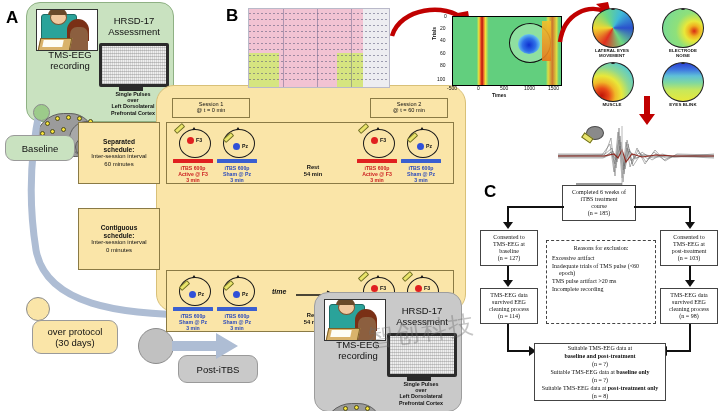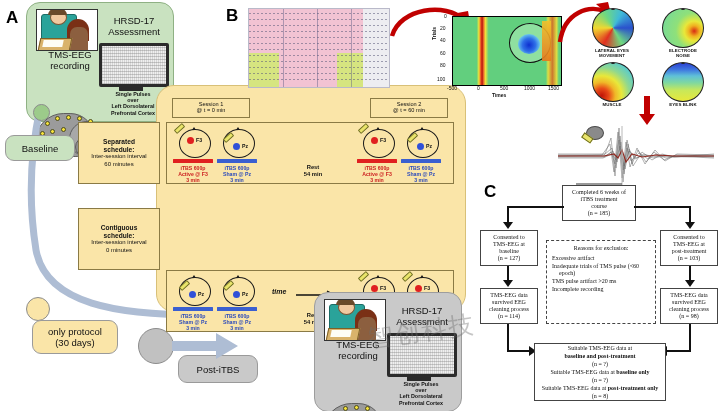--- a/index.html
+++ b/index.html
@@ -150,21 +150,21 @@
 
 <svg class="abs" style="left:0;top:100px;width:200px;height:270px;" viewBox="0 0 200 270">
   <path d="M40,8 C30,55 28,100 36,150 C46,205 120,215 200,215" fill="none" stroke="#aebdd4" stroke-width="7" stroke-linecap="round"></path>
 </svg>
 <div class="tl-node" style="left:33px;top:104px;width:15px;height:15px;background:#9ccb8a;"></div>
 <div class="tl-pill" style="left:5px;top:135px;width:68px;height:24px;background:#c9e2c0;">
   <span>Baseline</span>
 </div>
 <div class="tl-node" style="left:26px;top:297px;width:22px;height:22px;background:#fae5a8;"></div>
 <div class="tl-pill" style="left:32px;top:320px;width:84px;height:32px;background:#fae5a8;flex-direction:column;">
-  <span>only protocol</span>
+  <span>over protocol</span>
   <span>(30 days)</span>
 </div>
 <div class="tl-node" style="left:138px;top:328px;width:34px;height:34px;background:#c1c1c1;"></div>
 <div class="tl-pill" style="left:178px;top:355px;width:78px;height:26px;background:#c9c9c9;">
   <span>Post-iTBS</span>
 </div>
 
 <svg class="abs" style="left:172px;top:328px;width:70px;height:36px;" viewBox="0 0 70 36">
   <path d="M0,13 L44,13 L44,5 L66,18 L44,31 L44,23 L0,23 Z" fill="#aebdd4"></path>
 </svg>

